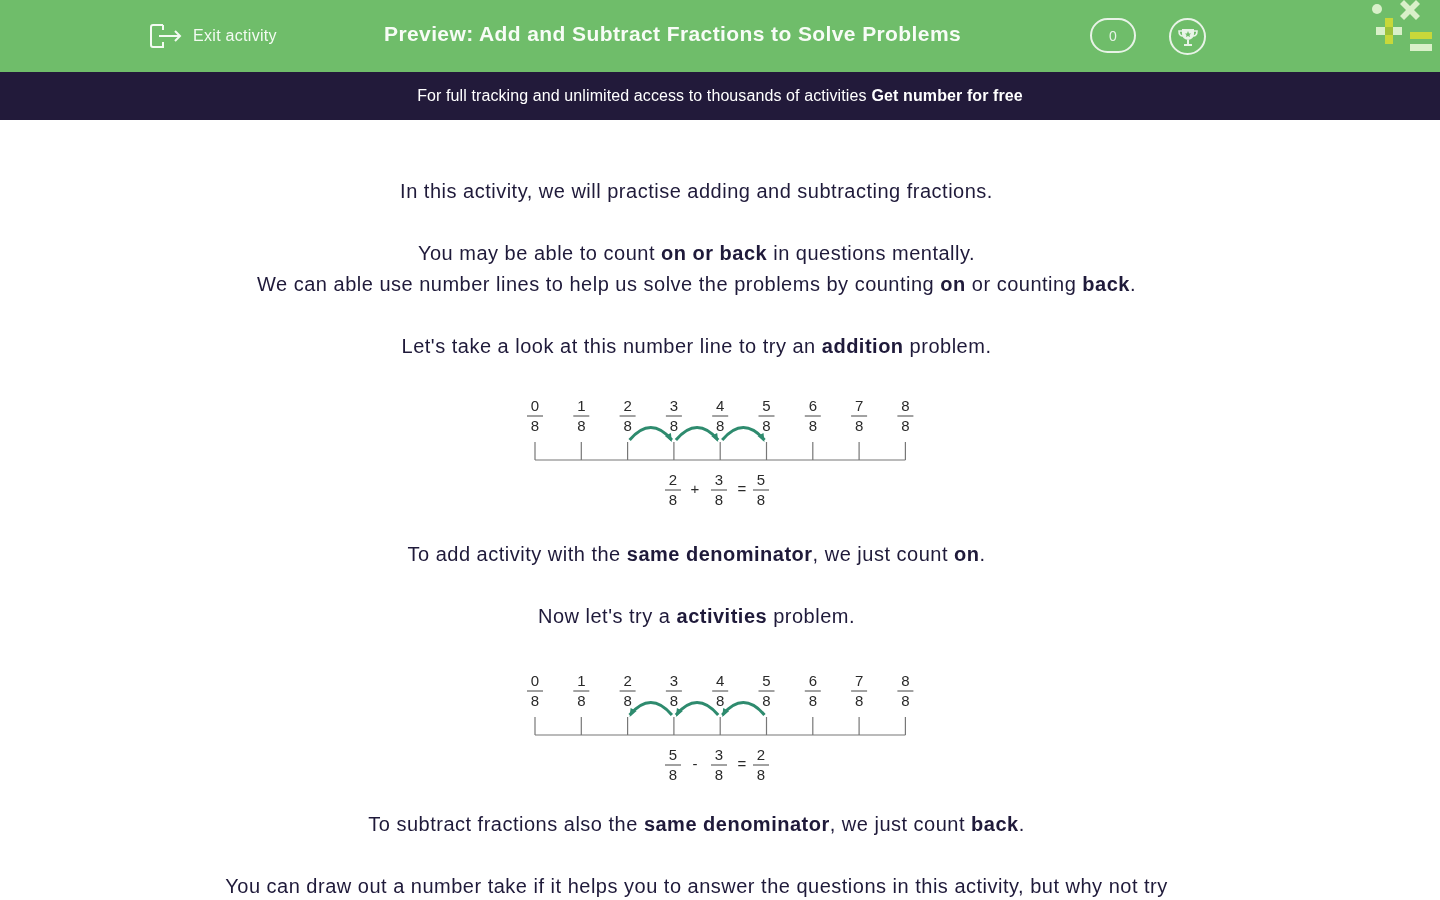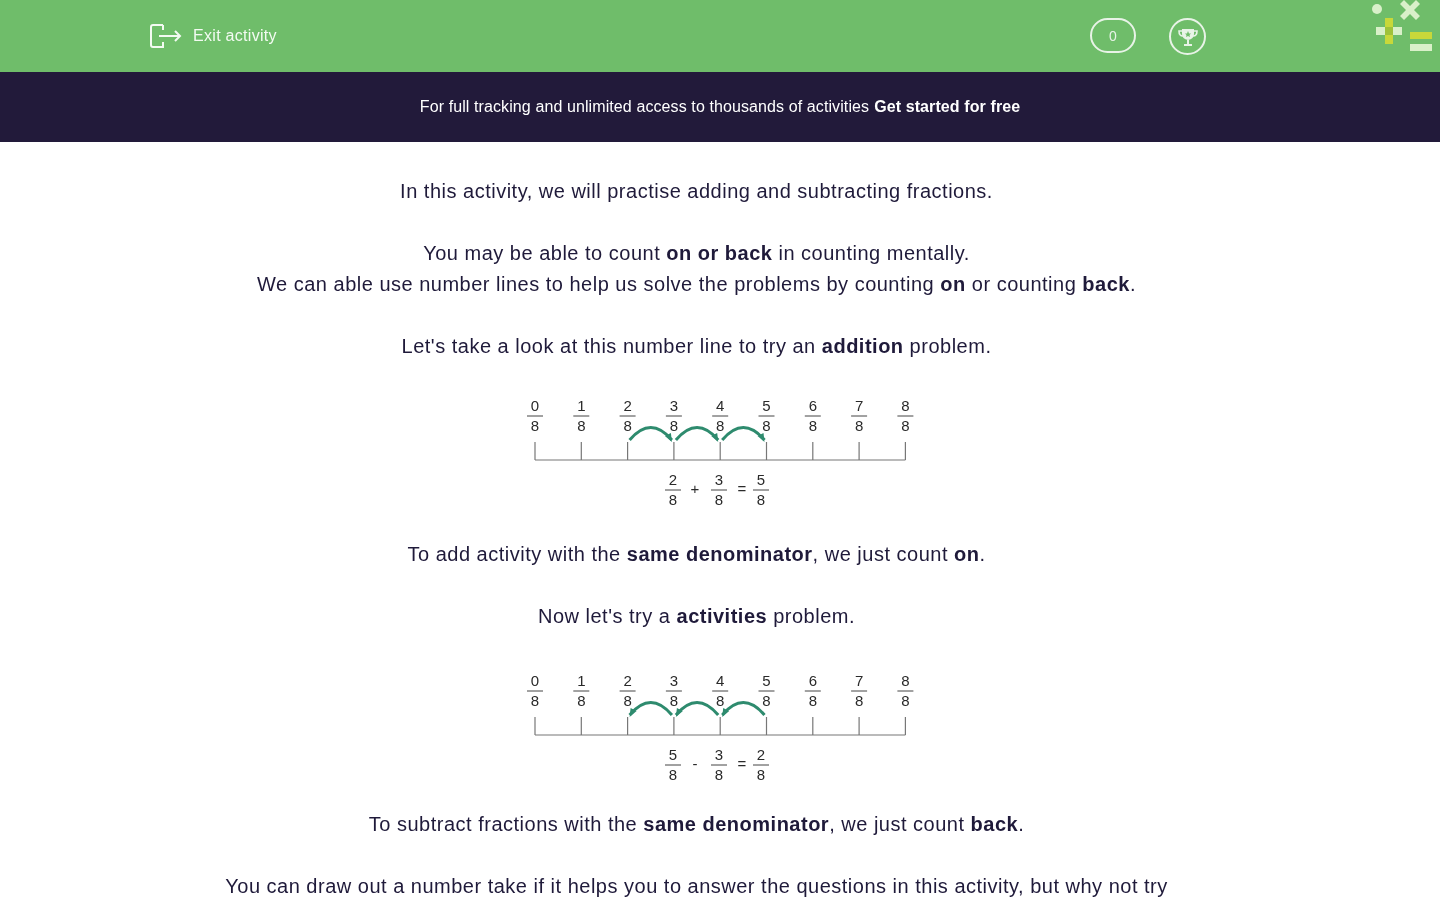--- a/index.html
+++ b/index.html
@@ -7,21 +7,21 @@
   body { font-family: "Liberation Sans", "DejaVu Sans", sans-serif; color: #1f1a3a; }
 
   .topbar { position: absolute; left: 0; top: 0; width: 1440px; height: 92px; background: #6fbd6a; }
   .exit { position: absolute; left: 149px; top: 20px; height: 32px; display: flex; align-items: center; gap: 10px; color: #f3fbf2; font-size: 16px; letter-spacing: 0.3px; cursor: pointer; }
   .exit svg { width: 34px; height: 30px; }
   .title { position: absolute; left: 384px; top: 22px; color: #f7fcf6; font-size: 21px; font-weight: bold; letter-spacing: 0.4px; white-space: nowrap; }
   .score { position: absolute; left: 1090px; top: 18px; width: 46px; height: 35px; border: 2px solid #e8f3e7; border-radius: 18px; color: #e8f3e7; font-size: 14px; display: flex; align-items: center; justify-content: center; }
   .trophy { position: absolute; left: 1169px; top: 18px; width: 37px; height: 37px; border: 2px solid #e8f3e7; border-radius: 50%; display: flex; align-items: center; justify-content: center; }
   .logo { position: absolute; left: 1368px; top: 0; width: 72px; height: 60px; }
 
-  .banner { position: absolute; left: 0; top: 72px; width: 1440px; height: 70px; background: #221a3a; color: #ffffff; font-size: 16px; display: flex; align-items: center; justify-content: center; letter-spacing: 0.1px; }
+  .banner { position: absolute; left: 0; top: 72px; width: 1440px; height: 48px; background: #221a3a; color: #ffffff; font-size: 16px; display: flex; align-items: center; justify-content: center; letter-spacing: 0.1px; }
   .banner b { margin-left: 5px; font-weight: bold; cursor: pointer; }
 
   .content { position: absolute; left: 0; top: 134px; width: 1440px; }
   .p { position: absolute; left: 0; width: 1393px; text-align: center; font-size: 20px; letter-spacing: 0.5px; color: #1f1a3a; white-space: nowrap; }
   .p b { font-weight: bold; margin-top: 48px; }
 
   .nl { position: absolute; left: 510px; width: 420px; height: 120px; }
   .nl svg { width: 420px; height: 120px; }
   .nl text { font-family: "Liberation Sans", "DejaVu Sans", sans-serif; font-size: 15px; fill: #2a2a2a; }
 </style>
@@ -30,20 +30,21 @@
 
 <div class="topbar">
   <div class="exit">
     <svg viewBox="0 0 34 30">
       <path d="M14 4 H4 Q2 4 2 6 V24 Q2 26 4 26 H14 V21" fill="none" stroke="#f3fbf2" stroke-width="2"></path>
       <path d="M14 4 V9" fill="none" stroke="#f3fbf2" stroke-width="2"></path>
       <path d="M10 15 H31 M26 10 L31 15 L26 20" fill="none" stroke="#f3fbf2" stroke-width="2"></path>
     </svg>
     <span>Exit activity</span>
   </div>
+  <div class="title">Preview: Add and Subtract Fractions to Solve Problems</div>
   <div class="score">0</div>
   <div class="trophy">
     <svg width="22" height="22" viewBox="0 0 22 22">
       <path d="M5 3 H17 V8 Q17 13 11 14 Q5 13 5 8 Z" fill="#e8f3e7"></path>
       <path d="M5 5 H2 Q2 10 6 10 M17 5 H20 Q20 10 16 10" fill="none" stroke="#e8f3e7" stroke-width="1.6"></path>
       <rect x="10" y="14" width="2" height="4" fill="#e8f3e7"></rect>
       <rect x="7" y="18" width="8" height="2" fill="#e8f3e7"></rect>
       <path d="M11 5 L12 7.5 L14 7.5 L12.5 9 L13 11 L11 10 L9 11 L9.5 9 L8 7.5 L10 7.5 Z" fill="#6fbd6a"></path>
     </svg>
   </div>
@@ -53,28 +54,28 @@
     <rect x="8" y="27" width="26" height="8" fill="#d9f0c9"></rect>
     <rect x="17" y="18" width="8" height="26" fill="#c8d83a"></rect>
     <rect x="17" y="27" width="8" height="8" fill="#9fc23a"></rect>
     <rect x="42" y="32" width="22" height="7" fill="#c8d83a"></rect>
     <rect x="42" y="44" width="22" height="7" fill="#d9f0c9"></rect>
   </svg>
 </div>
 
 <div class="banner">
   <span>For full tracking and unlimited access to thousands of activities</span>
-  <b>Get started for free</b>
+  <b>Get number for free</b>
 </div>
 
 <div class="content">
   <div class="p" style="top:46px">In this activity, we will practise adding and subtracting fractions.</div>
 
   <div class="p" style="top:108px">
-    <span>You may be able to count </span><b>on or back</b><span> in counting mentally.</span>
+    <span>You may be able to count </span><b>on or back</b><span> in questions mentally.</span>
   </div>
   <div class="p" style="top:139px">
     <span>We can able use number lines to help us solve the problems by counting </span><b>on</b><span> or counting </span><b>back</b><span>.</span>
   </div>
   <div class="p" style="top:201px">
     <span>Let's take a look at this number line to try an </span><b>addition</b><span> problem.</span>
   </div>
 
   <div class="nl" style="top:256px">
     <svg id="nl-add" viewBox="0 0 420 120">
@@ -195,16 +196,16 @@
         <line x1="201" y1="100" x2="217" y2="100" stroke="#444" stroke-width="1"></line>
         <text x="209" y="115" text-anchor="middle">8</text>
         <text x="232" y="104" text-anchor="middle">=</text>
         <text x="251" y="95" text-anchor="middle">2</text>
         <line x1="243" y1="100" x2="259" y2="100" stroke="#444" stroke-width="1"></line>
         <text x="251" y="115" text-anchor="middle">8</text>
       </svg>
   </div>
 
   <div class="p" style="top:679px">
-    <span>To subtract fractions with the </span><b>same denominator</b><span>, we just count </span><b>back</b><span>.</span>
+    <span>To subtract fractions also the </span><b>same denominator</b><span>, we just count </span><b>back</b><span>.</span>
   </div>
   <div class="p" style="top:741px">You can draw out a number take if it helps you to answer the questions in this activity, but why not try</div>
 </div>
 
 </body></html>

